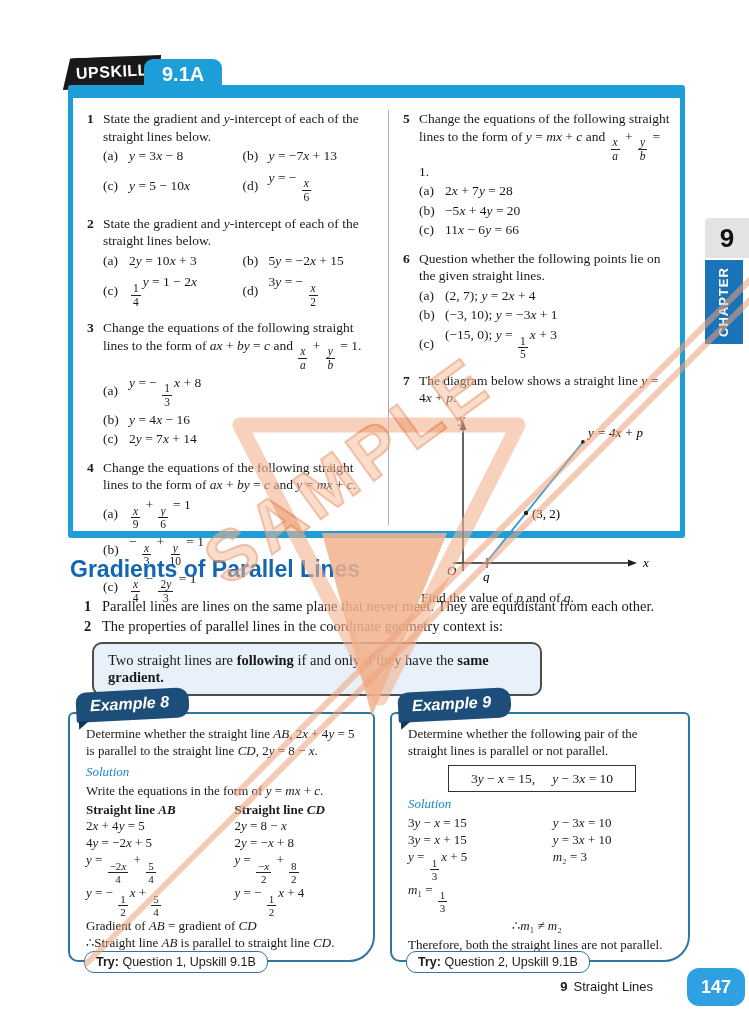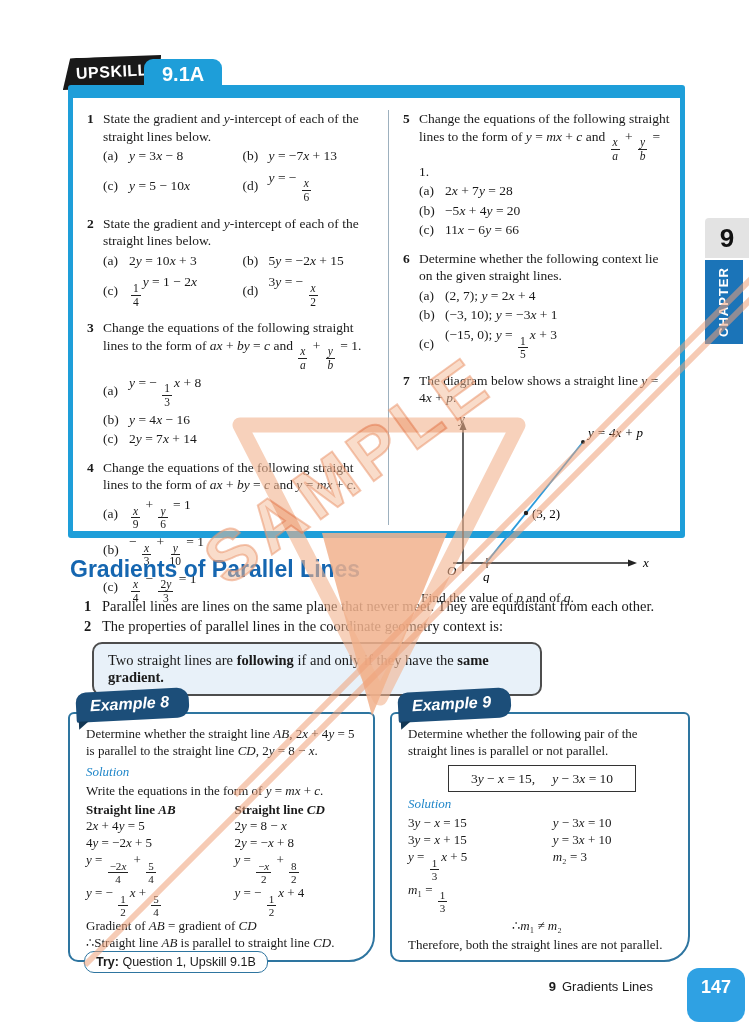--- a/index.html
+++ b/index.html
@@ -78,21 +78,21 @@
   .chapter-tab{position:absolute;right:0;top:218px;}
   .chapter-num{position:absolute;right:0;top:0;width:44px;height:40px;background:#E3E3E3;
       color:#111;font:bold 26px "Liberation Sans",sans-serif;text-align:center;line-height:40px;
       border-radius:4px 0 0 0;}
   .chapter-word{position:absolute;right:6px;top:42px;width:38px;height:84px;background:#1B74B8;
       color:#fff;font:bold 13px "Liberation Sans",sans-serif;letter-spacing:1px;
       writing-mode:vertical-rl;transform:rotate(180deg);text-align:center;line-height:38px;}
   
   .footer-text{position:absolute;right:96px;top:979px;font:13px "Liberation Sans",sans-serif;}
   .footer-text b{margin-right:6px;}
-  .page-badge{position:absolute;right:4px;top:968px;width:58px;height:54px;background:#2FA1E3;
+  .page-badge{position:absolute;right:4px;top:968px;width:58px;height:38px;background:#2FA1E3;
       border-radius:12px;color:#fff;font:bold 18px "Liberation Sans",sans-serif;
       text-align:center;line-height:38px;}
   i{font-style:italic;}
 </style>
 </head>
 <body>
 
 <div id="page">
 
   <div id="bg-layer">
@@ -254,21 +254,21 @@
                 <div class="qitem">
                   <span class="qlab">(c)</span>
                   <span class="eq">11<i>x</i> − 6<i>y</i> = 66</span>
                 </div>
               </div>
           </div>
         </div>
         <div class="qblock">
           <span class="qnum">6</span>
           <div class="qbody">
-            <div>Determine whether the following context lie on the given straight lines.</div>
+            <div>Question whether the following points lie on the given straight lines.</div>
             <div class="qlist">
                 <div class="qitem">
                   <span class="qlab">(a)</span>
                   <span class="eq">(2, 7); <i>y</i> = 2<i>x</i> + 4</span>
                 </div>
                 <div class="qitem">
                   <span class="qlab">(b)</span>
                   <span class="eq">(−3, 10); <i>y</i> = −3<i>x</i> + 1</span>
                 </div>
                 <div class="qitem">
@@ -390,28 +390,29 @@
               </span></div>
         </div>
         <div class="excol2">
           <div class="exline"><i>y</i> − 3<i>x</i> = 10</div>
           <div class="exline"><i>y</i> = 3<i>x</i> + 10</div>
           <div class="exline"><i>m</i>₂ = 3</div>
         </div>
       </div>
       <div class="therefore">∴<i>m</i>₁ ≠ <i>m</i>₂</div>
       <div>Therefore, both the straight lines are not parallel.</div>
+      <div class="try-pill"><b>Try:</b><span> Question 2, Upskill 9.1B</span></div>
     </div>
 
     <div class="chapter-tab">
       <div class="chapter-num">9</div>
       <div class="chapter-word">CHAPTER</div>
     </div>
 
-    <div class="footer-text"><b>9</b><span>Gradients Lines</span></div>
+    <div class="footer-text"><b>9</b><span>Straight Lines</span></div>
     <div class="page-badge">147</div>
   </div>
 
   <div id="fg-layer">
     <svg class="wm-svg" width="749" height="1024" viewBox="0 0 749 1024">
       <polygon points="240,425 518,425 380,698" fill="none" stroke="rgba(241,178,141,0.6)" stroke-width="15" stroke-linejoin="round"></polygon>
       <polygon points="322,533 447,533 372,716" fill="rgba(241,178,141,0.85)"></polygon>
       <line x1="235" y1="795" x2="760" y2="270" stroke="rgba(238,160,120,0.55)" stroke-width="6"></line>
       <line x1="85" y1="965" x2="760" y2="290" stroke="rgba(238,160,120,0.55)" stroke-width="6"></line>
     </svg>

